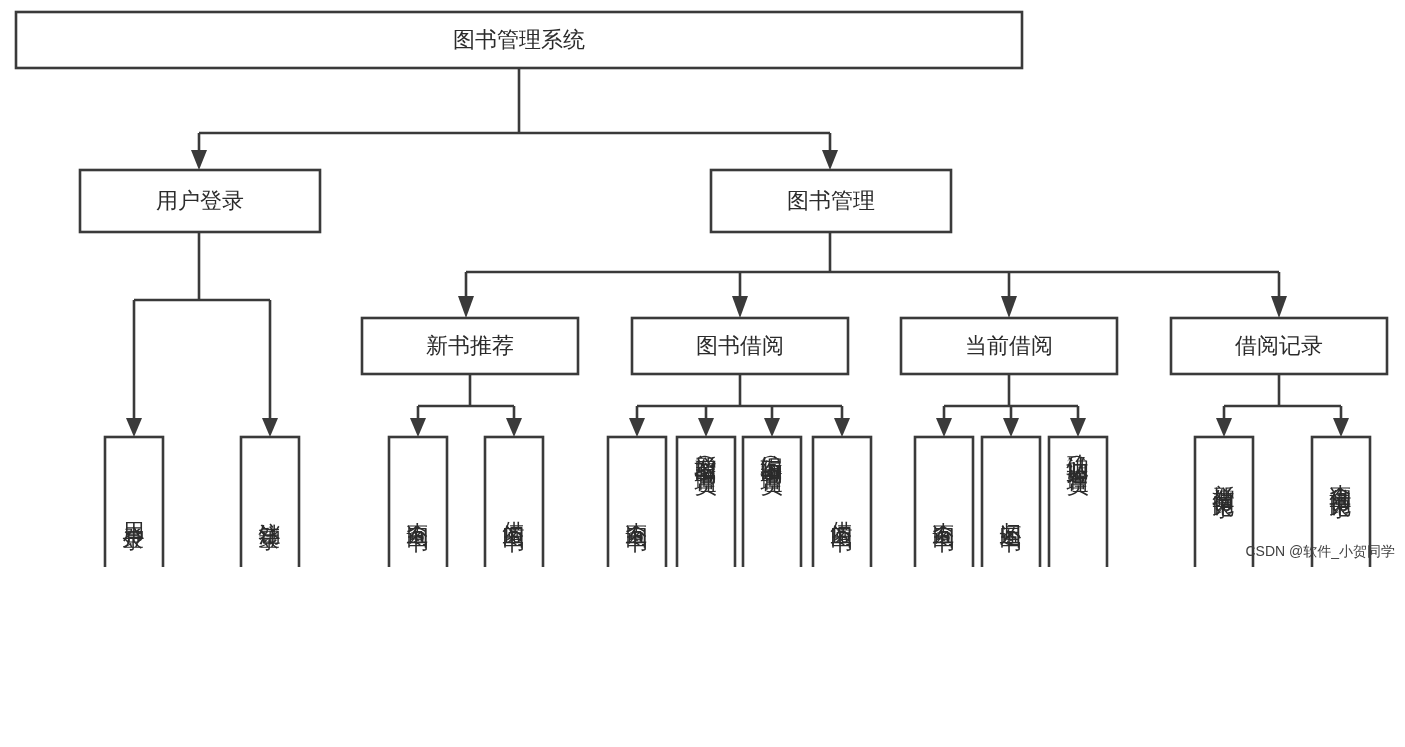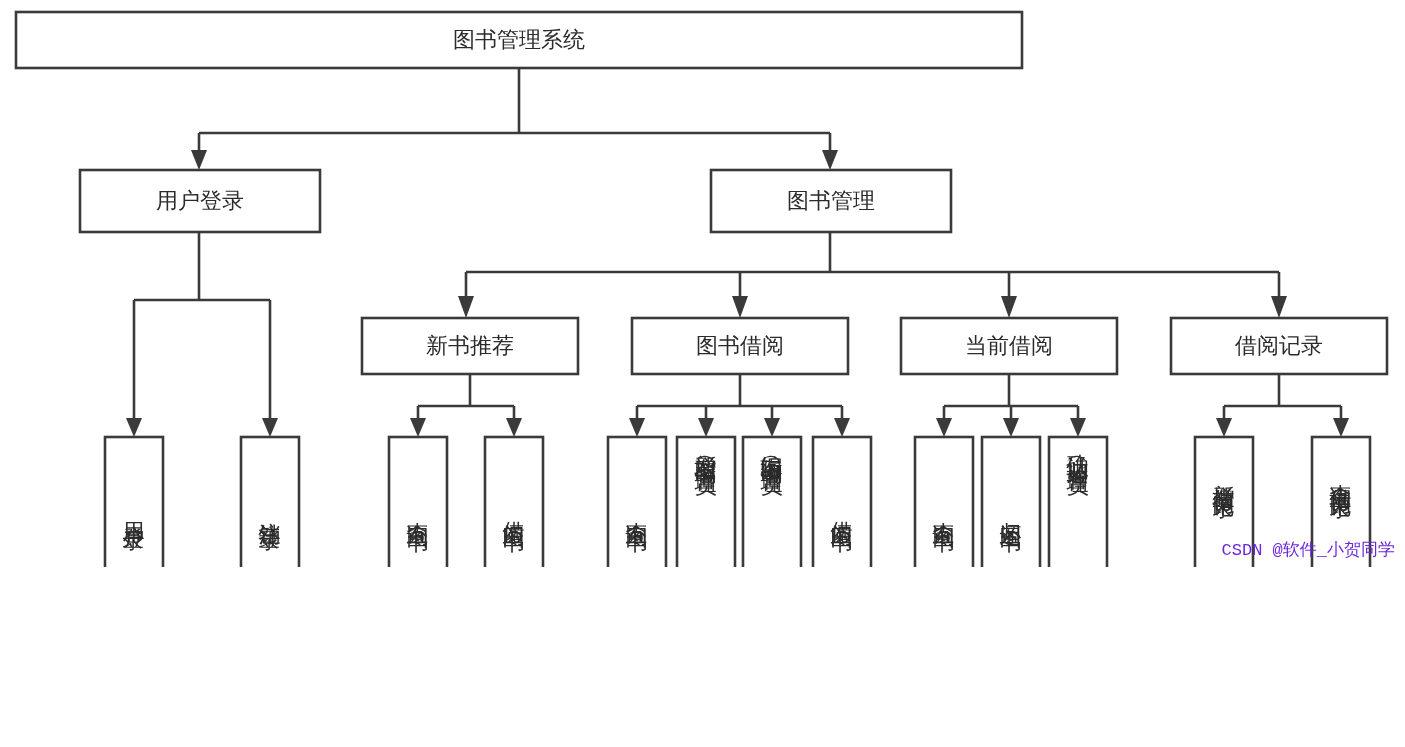--- a/index.html
+++ b/index.html
@@ -51,23 +51,23 @@
     fill: none;
   }
   .arrow-head {
     fill: #3a3a3a;
     stroke: none;
   }
   .watermark {
     position: absolute;
     right: 10px;
     bottom: 6px;
-    color: #6d28d9;
-    font-size: 17px;
-    font-family: Liberation Mono, monospace;
+    color: #404040;
+    font-size: 14px;
+    font-family: Liberation Sans, sans-serif;
     white-space: nowrap;
     user-select: none;
   }
 </style>
 </head>
 <body>
 
 <div id="diagram-root">
 
   <svg class="canvas" viewBox="0 0 1405 747">

